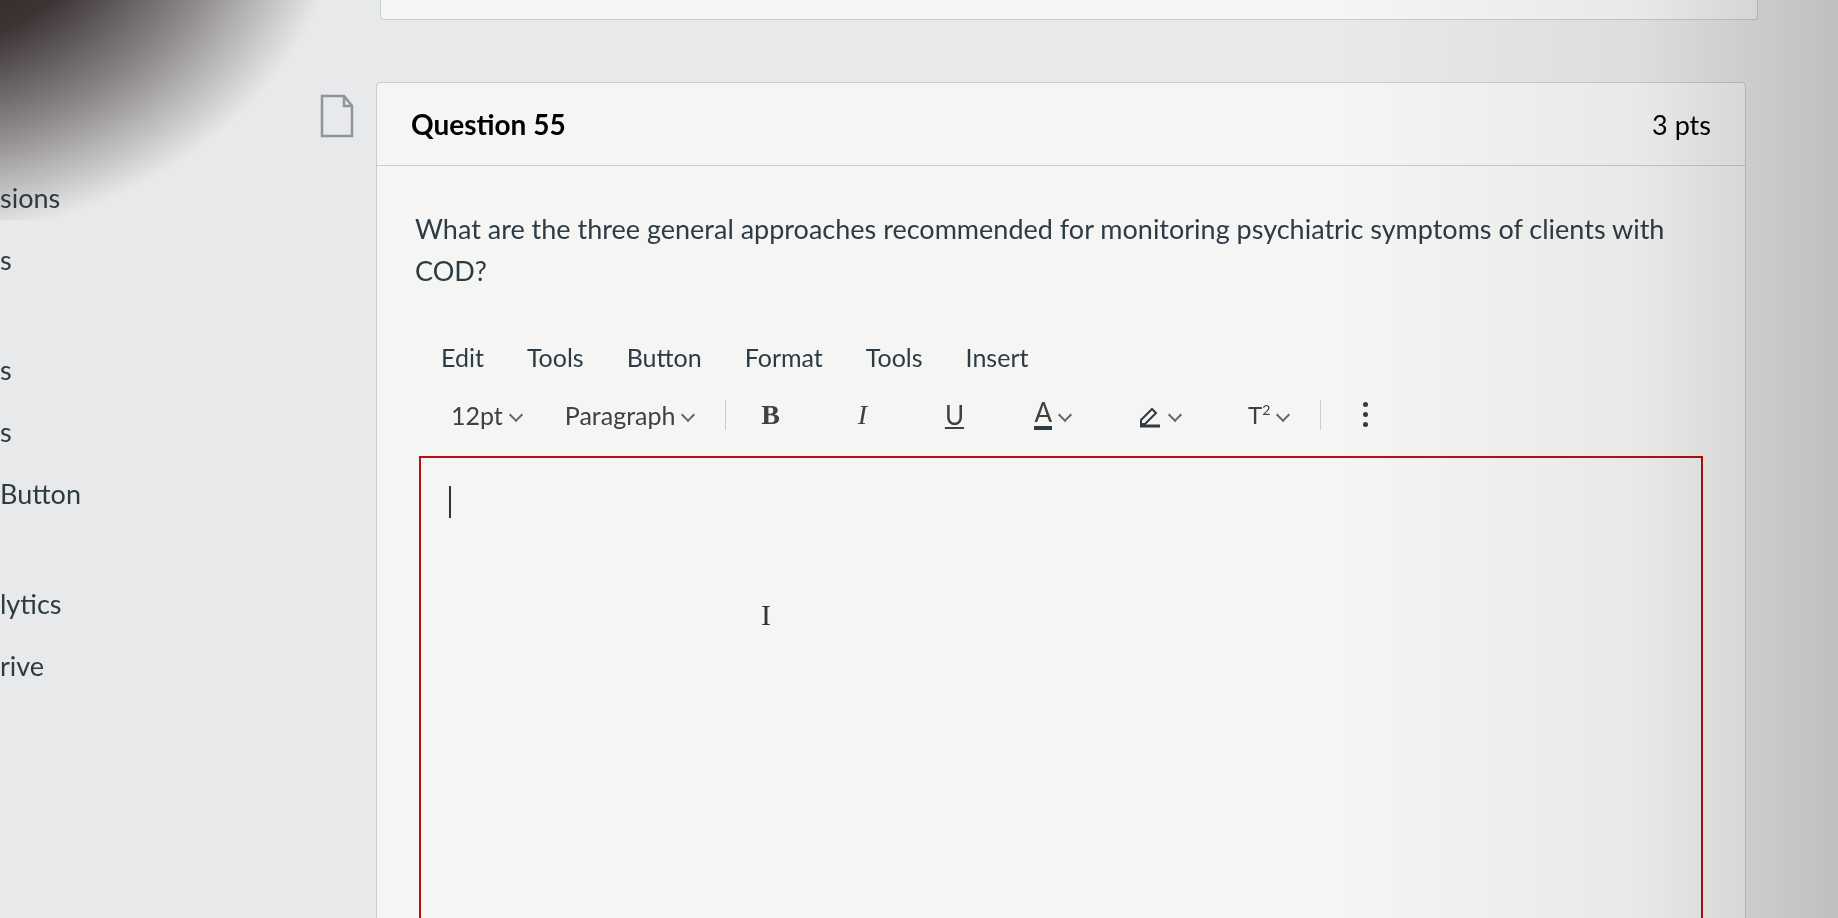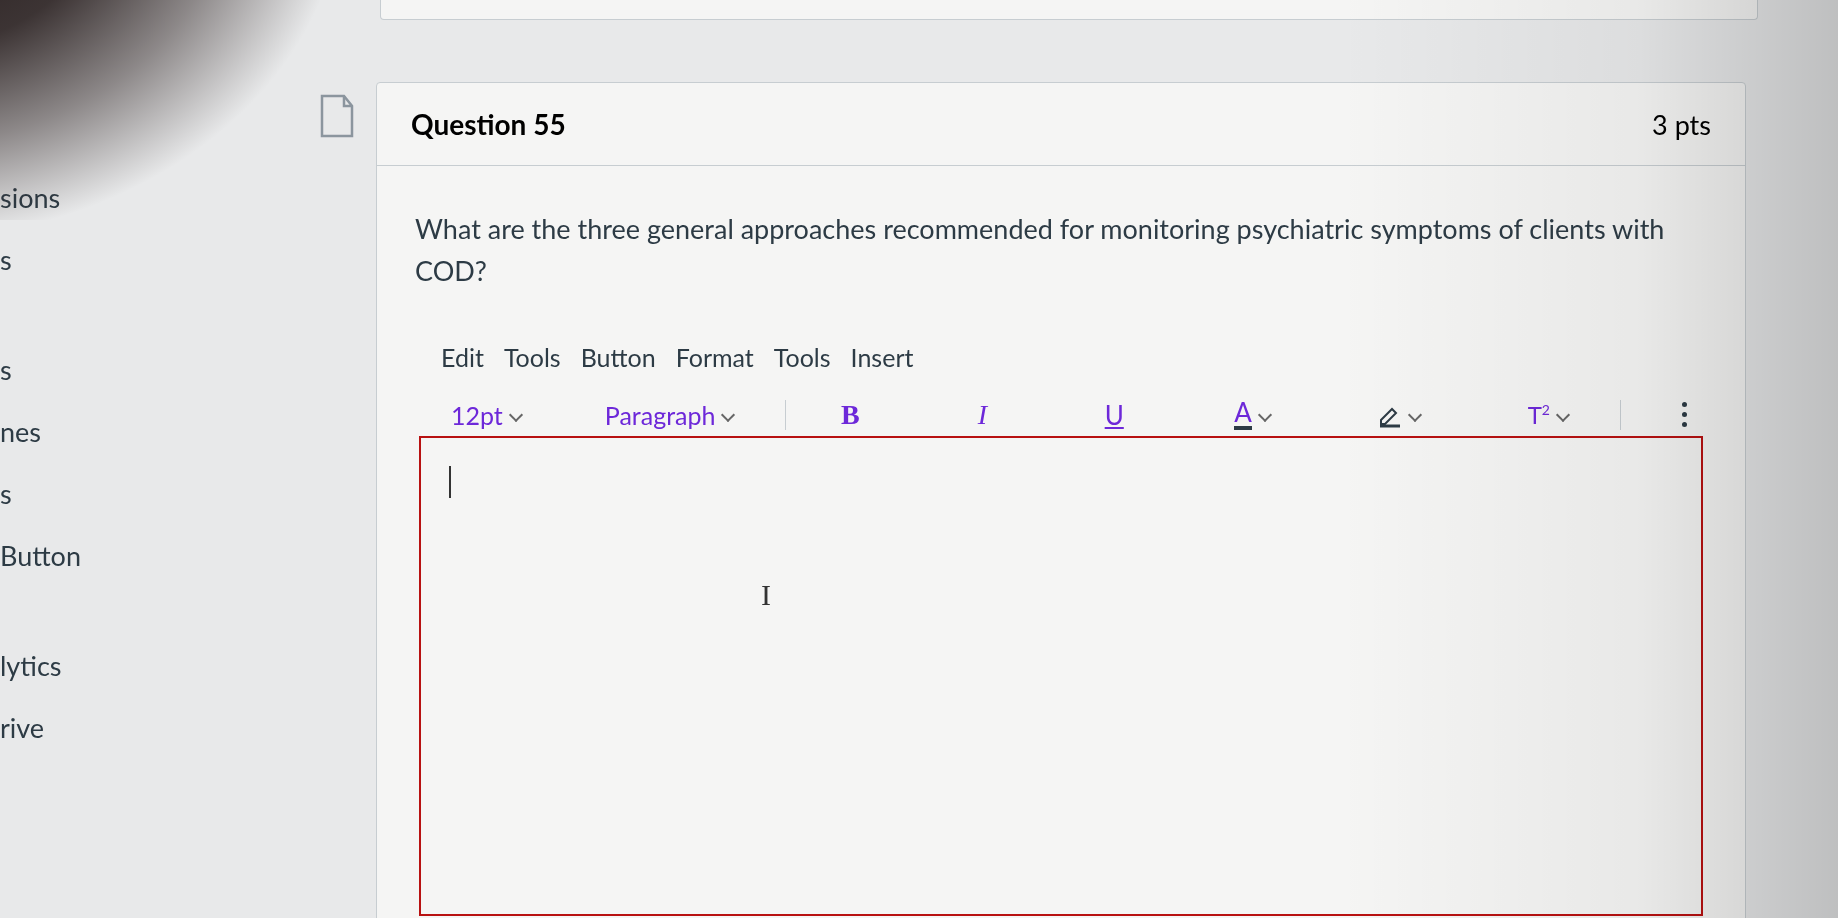--- a/index.html
+++ b/index.html
@@ -95,35 +95,35 @@
       padding: 42px 38px 20px 38px;
     }
     .question-text {
       font-size: 27px;
       line-height: 1.55;
       color: #2d3b45;
       margin-bottom: 50px;
     }
     .rce-menubar {
       display: flex;
-      gap: 20px;
+      gap: 43px;
       font-size: 25px;
       color: #2d3b45;
       padding-left: 26px;
       margin-bottom: 22px;
     }
     .rce-menubar span { cursor: pointer; }
     .rce-toolbar {
       display: flex;
       align-items: center;
       gap: 0;
       padding-left: 26px;
       font-size: 25px;
-      color: #6d28d9;
-      justify-content: space-between;
+      color: #404040;
+      margin-bottom: 20px;
     }
     .tb-btn {
       display: inline-flex;
       align-items: center;
       justify-content: center;
       min-width: 44px;
       height: 42px;
       padding: 0 10px;
       cursor: pointer;
       border-radius: 4px;
@@ -224,23 +224,20 @@
     </div>
   <div class="sidebar-item with-badge">
     <span>s</span>
 
   </div>
   <div class="sidebar-spacer"></div>
   <div class="sidebar-item">
       <span>s</span>
     </div>
   <div class="sidebar-item">
-      <span>nes</span>
-    </div>
-  <div class="sidebar-item">
       <span>s</span>
     </div>
   <div class="sidebar-item">
       <span>Button</span>
     </div>
   <div class="sidebar-spacer"></div>
   <div class="sidebar-item">
       <span>lytics</span>
     </div>
   <div class="sidebar-item">

